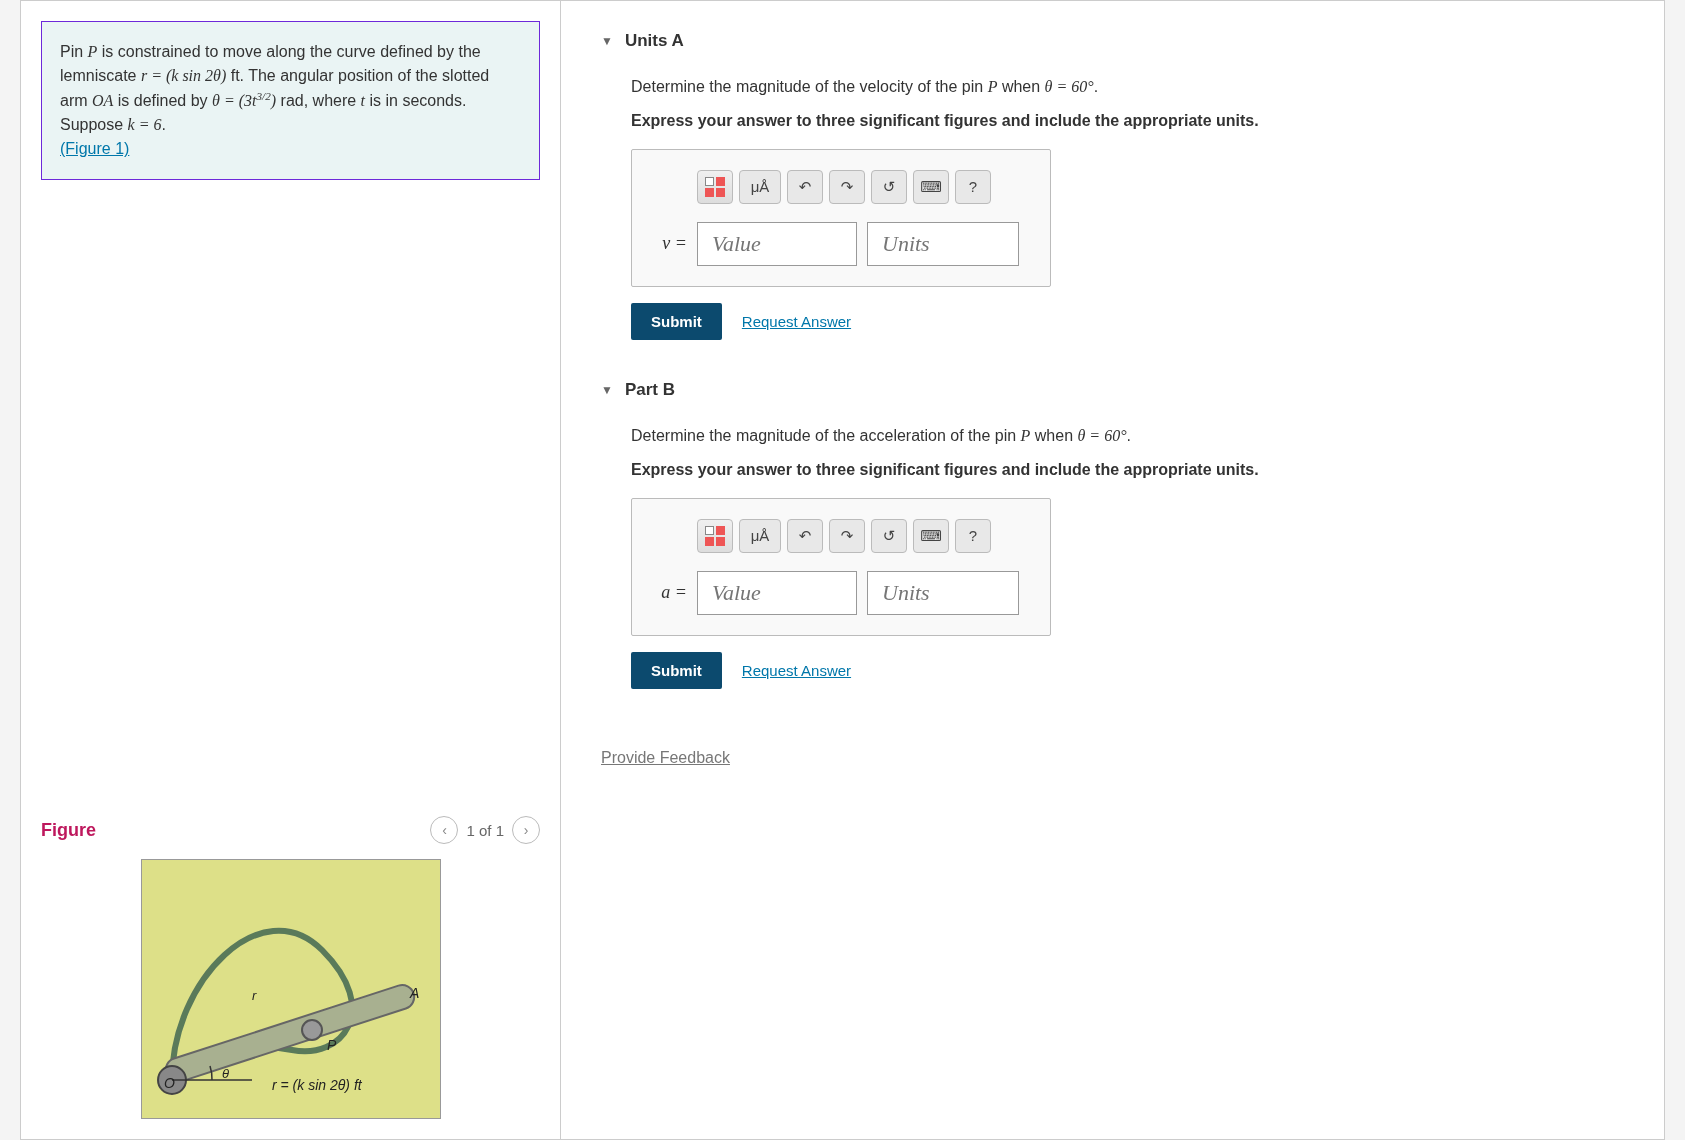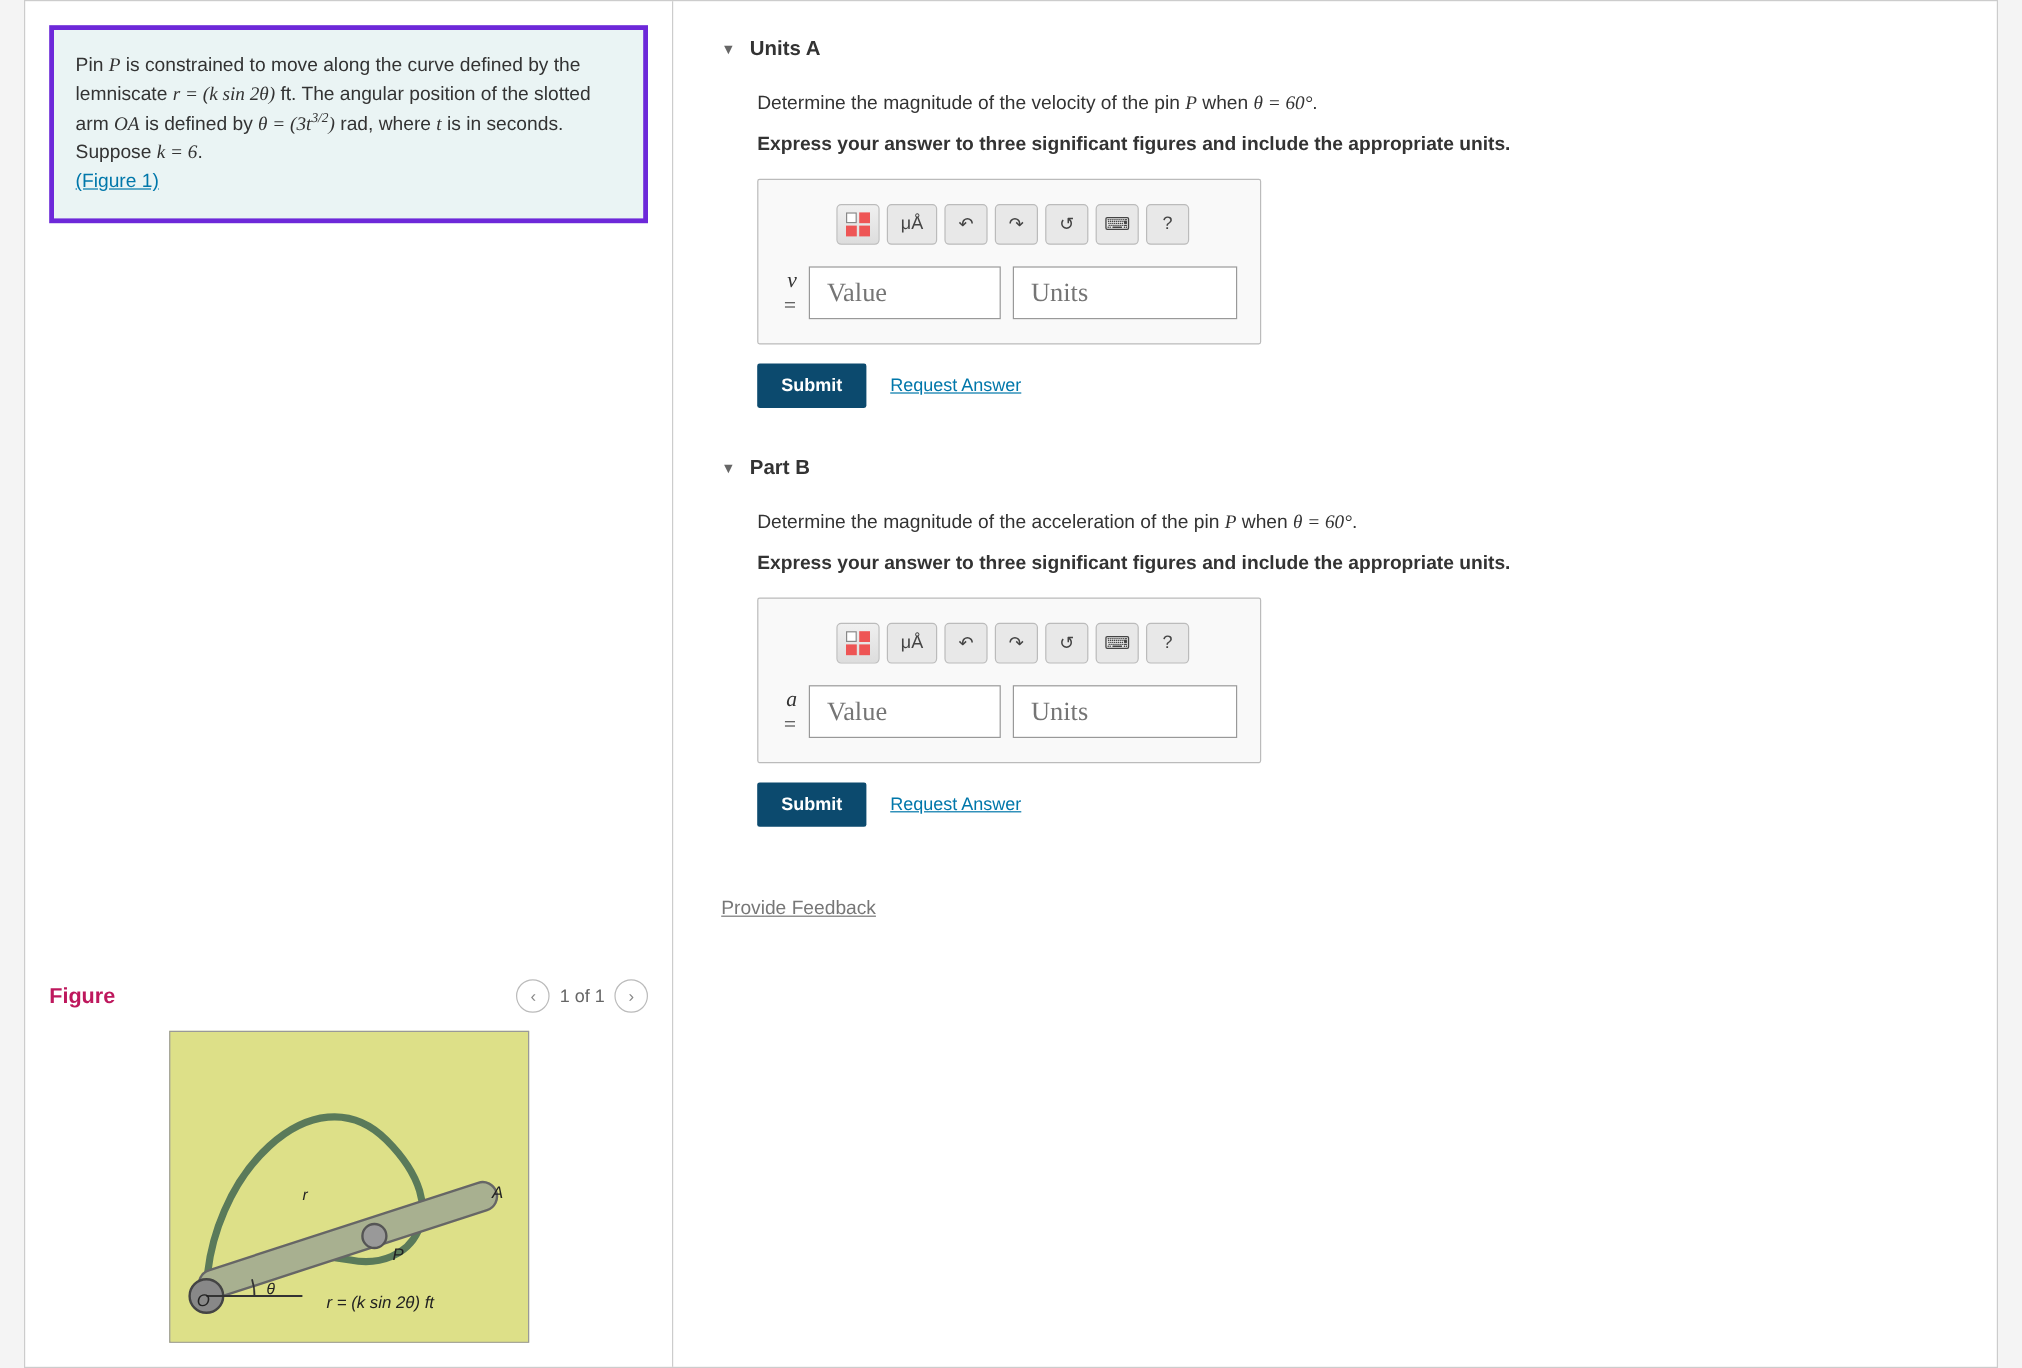--- a/index.html
+++ b/index.html
@@ -19,21 +19,21 @@
     }
     .left-panel {
       width: 540px;
       border-right: 1px solid #ccc;
       padding: 20px;
       display: flex;
       flex-direction: column;
     }
     .problem-statement {
       background: #eaf4f4;
-      border: 4px solid #6d28d9;
+      border: 1px solid #6d28d9;
       padding: 18px;
       font-size: 16px;
       line-height: 1.5;
       color: #333;
     }
     .figure-link { color: #0077aa; text-decoration: underline; cursor: pointer; }
     .figure-section { margin-top: auto; padding-top: 20px; }
     .figure-header {
       display: flex;
       align-items: center;
@@ -104,26 +104,27 @@
       font-style: italic;
       font-family: 'Times New Roman', serif;
       font-size: 18px; color: #333;
       width: 35px; text-align: right;
     }
     .value-input, .units-input {
       height: 44px;
       border: 1px solid #999;
       padding: 0 14px;
       font-size: 22px;
+      font-style: italic;
       font-family: 'Times New Roman', serif;
       color: #888;
       background: #fff;
     }
     .value-input { width: 160px; }
-    .units-input { width: 187px; }
+    .units-input { width: 152px; }
     .action-row { display: flex; align-items: center; gap: 20px; margin-top: 5px; }
     .submit-btn {
       background: #0c4a6e; color: #fff;
       border: none; padding: 10px 20px;
       font-size: 15px; font-weight: bold;
       cursor: pointer; border-radius: 2px;
     }
     .request-link {
       color: #0077aa; text-decoration: underline;
       font-size: 15px; cursor: pointer;

